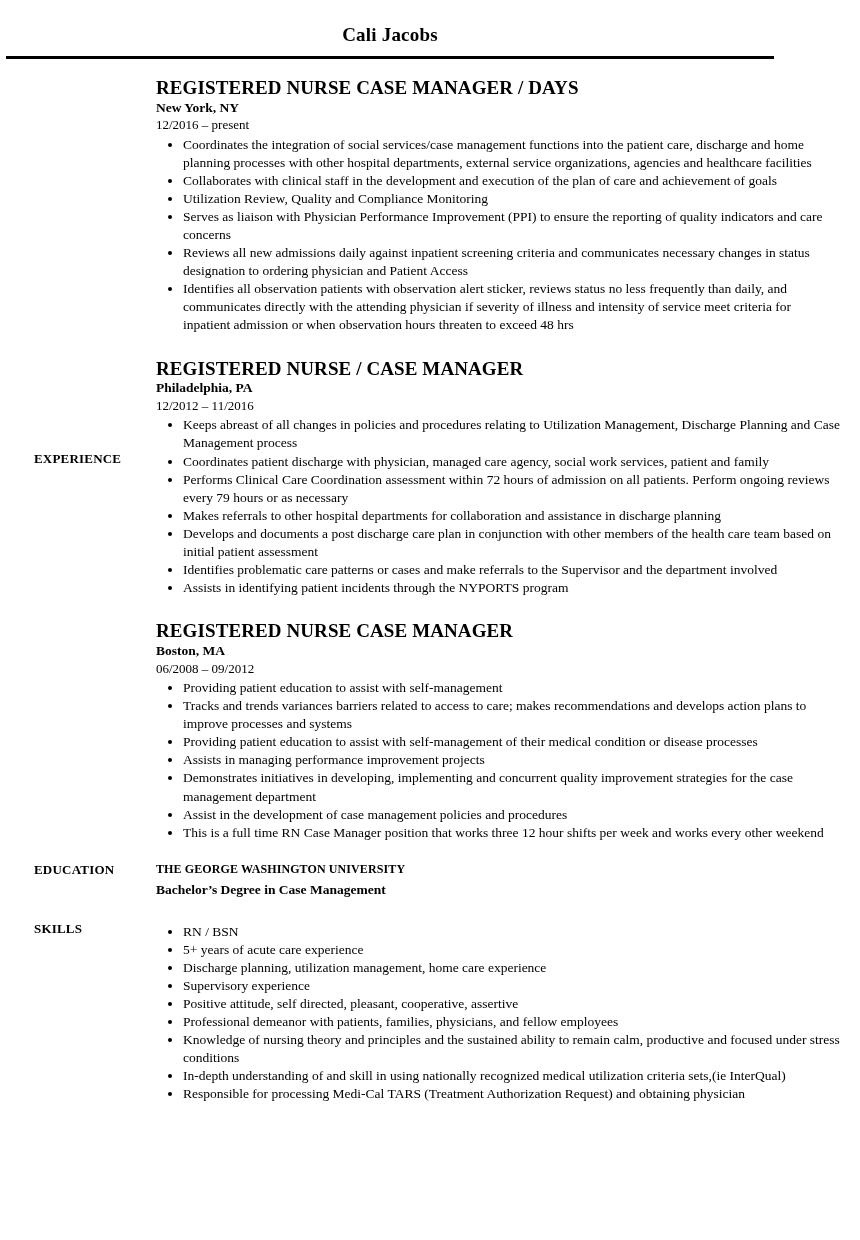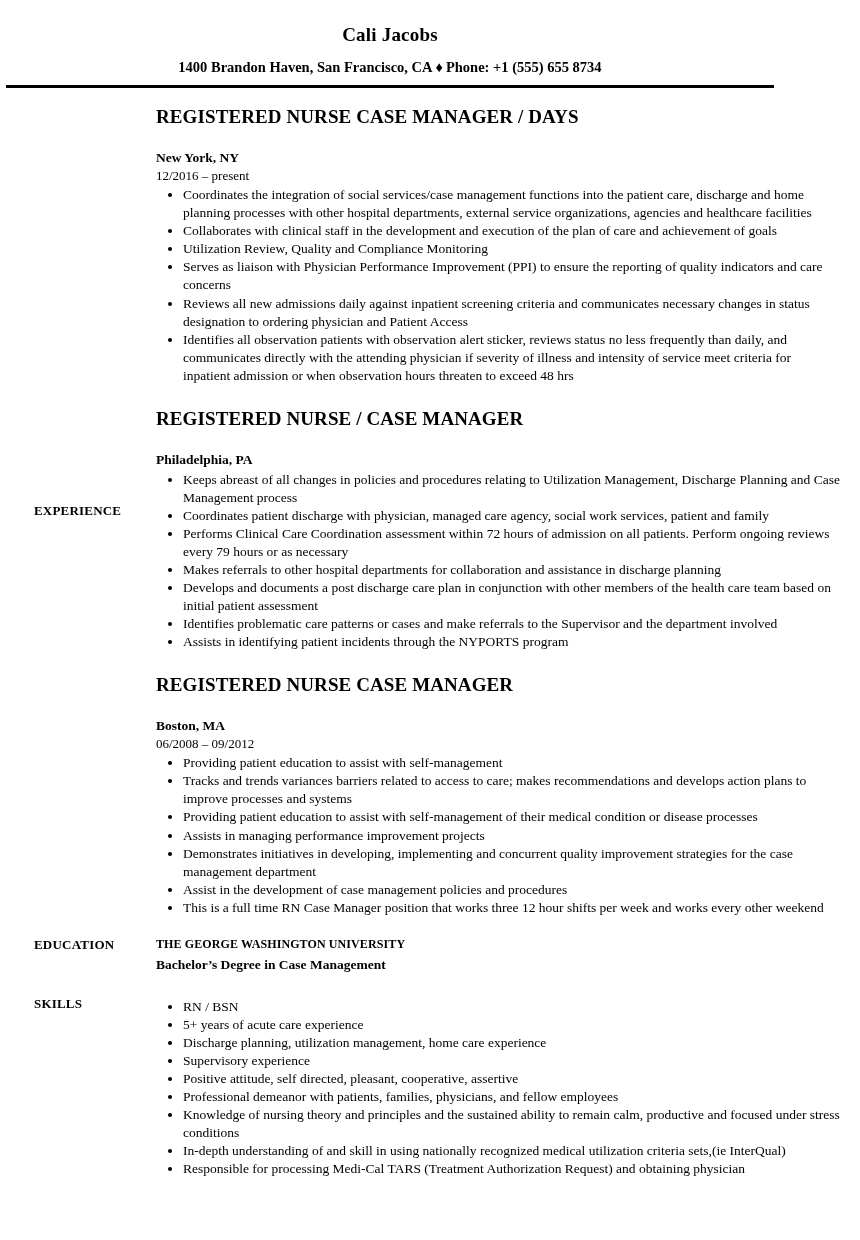--- a/index.html
+++ b/index.html
@@ -83,21 +83,21 @@
   .job-title {
     font-size: 19px;
     font-weight: bold;
     letter-spacing: 0.1px;
     line-height: 1.25;
   }
   .job-location {
     font-size: 13.5px;
     font-weight: bold;
     line-height: 1.25;
-    margin-top: 21px;
+    margin-top: 0;
   }
   .job-dates {
     font-size: 13px;
     line-height: 1.25;
     margin-top: 1px;
   }
 
   
   ul.bullets {
     list-style: none;
@@ -141,23 +141,20 @@
     margin-top: 5px;
   }
 </style>
 </head>
 <body>
 
 <div class="page">
 
   <div class="header">
     <div class="name">Cali Jacobs</div>
-    <div class="contact">
-      <span>1400 Brandon Haven, San Francisco, CA</span><span class="sep">♦</span><span>Phone: +1 (555) 655 8734</span>
-    </div>
     <div class="rule"></div>
   </div>
 
   <div class="section" id="experience-section">
     <div class="section-label">EXPERIENCE</div>
     <div class="section-body">
 
       <div class="job">
         <div class="job-title">REGISTERED NURSE CASE MANAGER / DAYS</div>
         <div class="job-location">New York, NY</div>
@@ -168,20 +165,21 @@
           <li>Utilization Review, Quality and Compliance Monitoring</li>
           <li>Serves as liaison with Physician Performance Improvement (PPI) to ensure the reporting of quality indicators and care concerns</li>
           <li>Reviews all new admissions daily against inpatient screening criteria and communicates necessary changes in status designation to ordering physician and Patient Access</li>
           <li>Identifies all observation patients with observation alert sticker, reviews status no less frequently than daily, and communicates directly with the attending physician if severity of illness and intensity of service meet criteria for inpatient admission or when observation hours threaten to exceed 48 hrs</li>
         </ul>
       </div>
 
       <div class="job">
         <div class="job-title">REGISTERED NURSE / CASE MANAGER</div>
         <div class="job-location">Philadelphia, PA</div>
+        <div class="job-dates">12/2012 – 11/2016</div>
         <ul class="bullets">
           <li>Keeps abreast of all changes in policies and procedures relating to Utilization Management, Discharge Planning and Case Management process</li>
           <li>Coordinates patient discharge with physician, managed care agency, social work services, patient and family</li>
           <li>Performs Clinical Care Coordination assessment within 72 hours of admission on all patients. Perform ongoing reviews every 79 hours or as necessary</li>
           <li>Makes referrals to other hospital departments for collaboration and assistance in discharge planning</li>
           <li>Develops and documents a post discharge care plan in conjunction with other members of the health care team based on initial patient assessment</li>
           <li>Identifies problematic care patterns or cases and make referrals to the Supervisor and the department involved</li>
           <li>Assists in identifying patient incidents through the NYPORTS program</li>
         </ul>
       </div>

